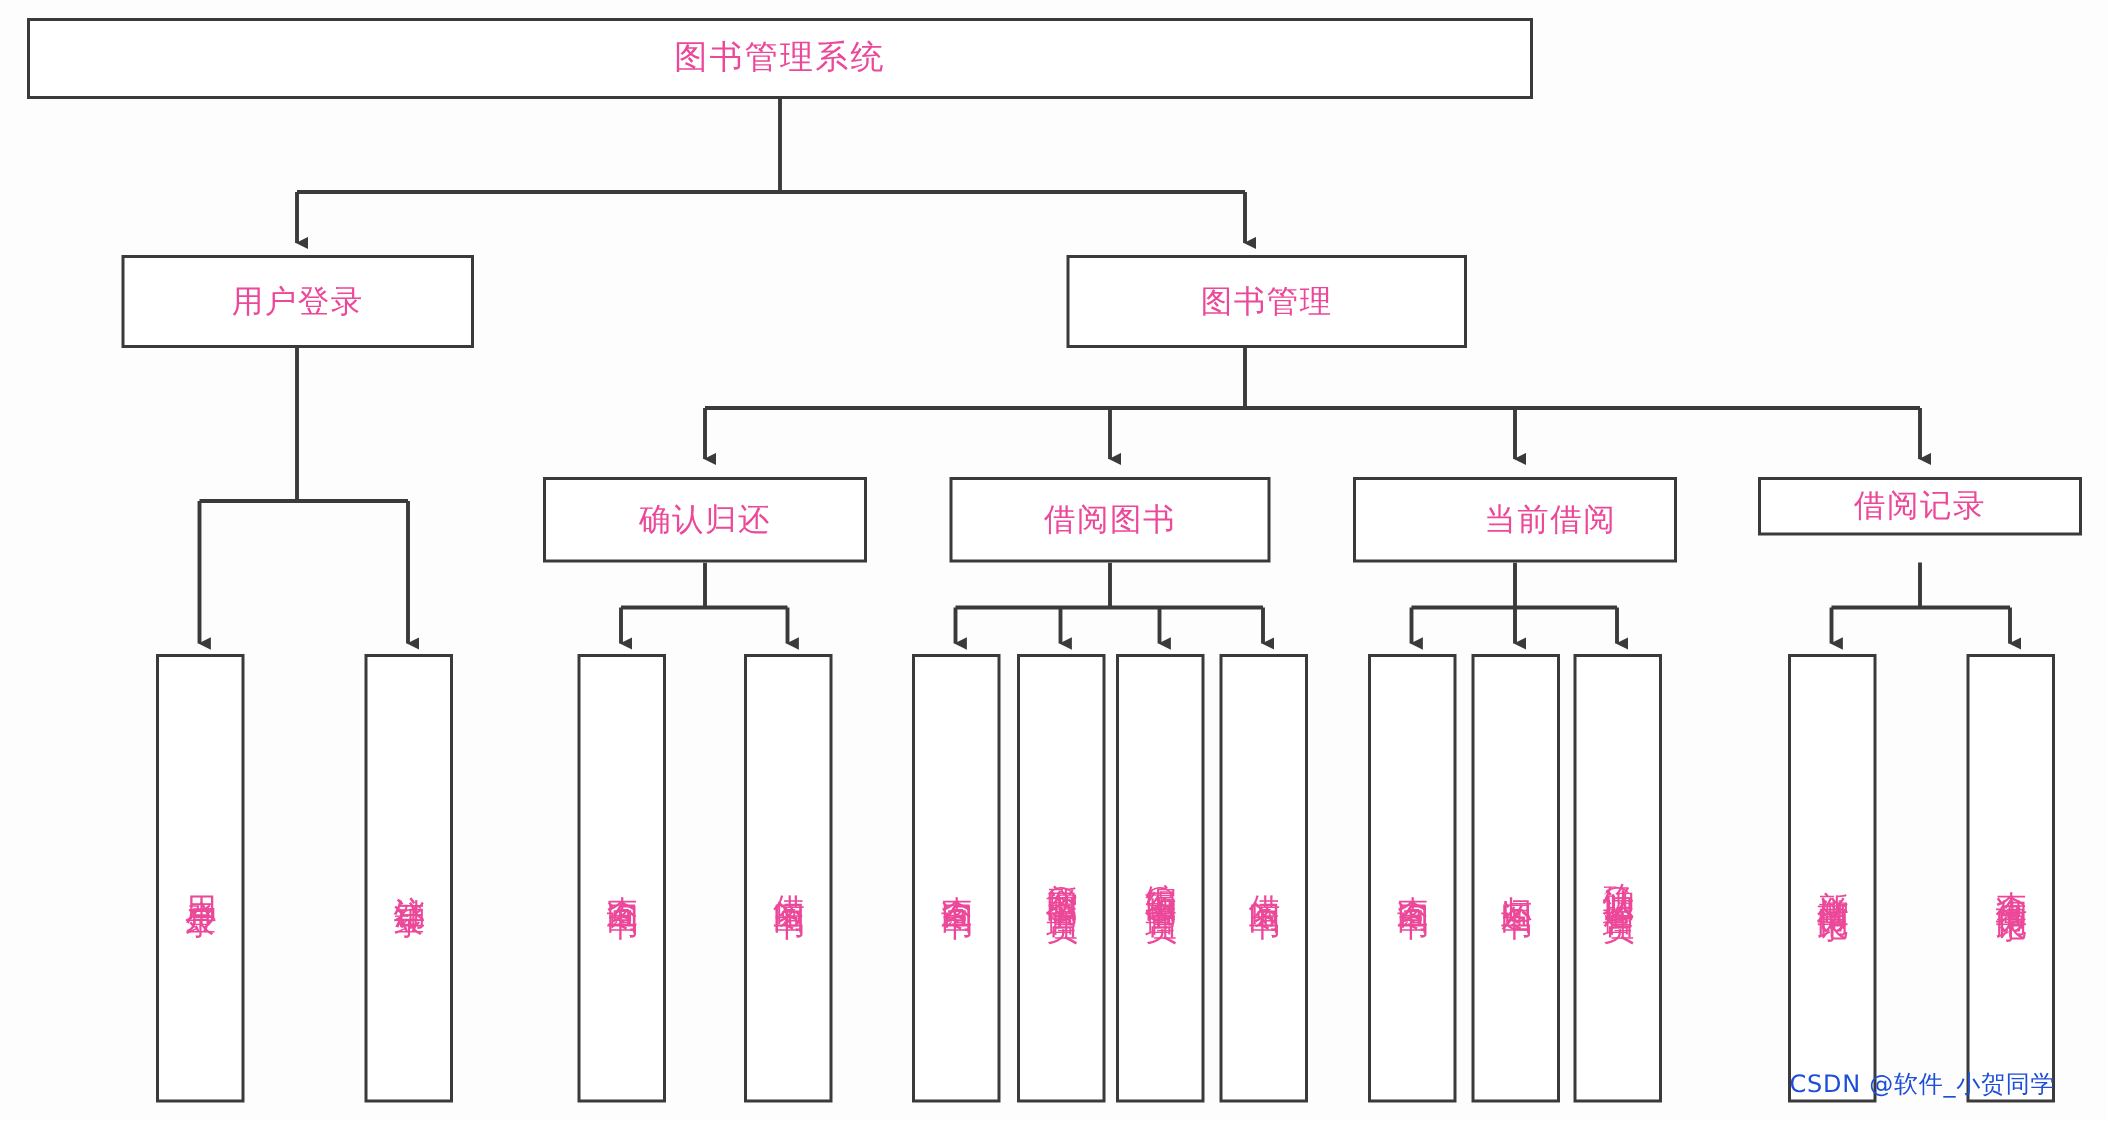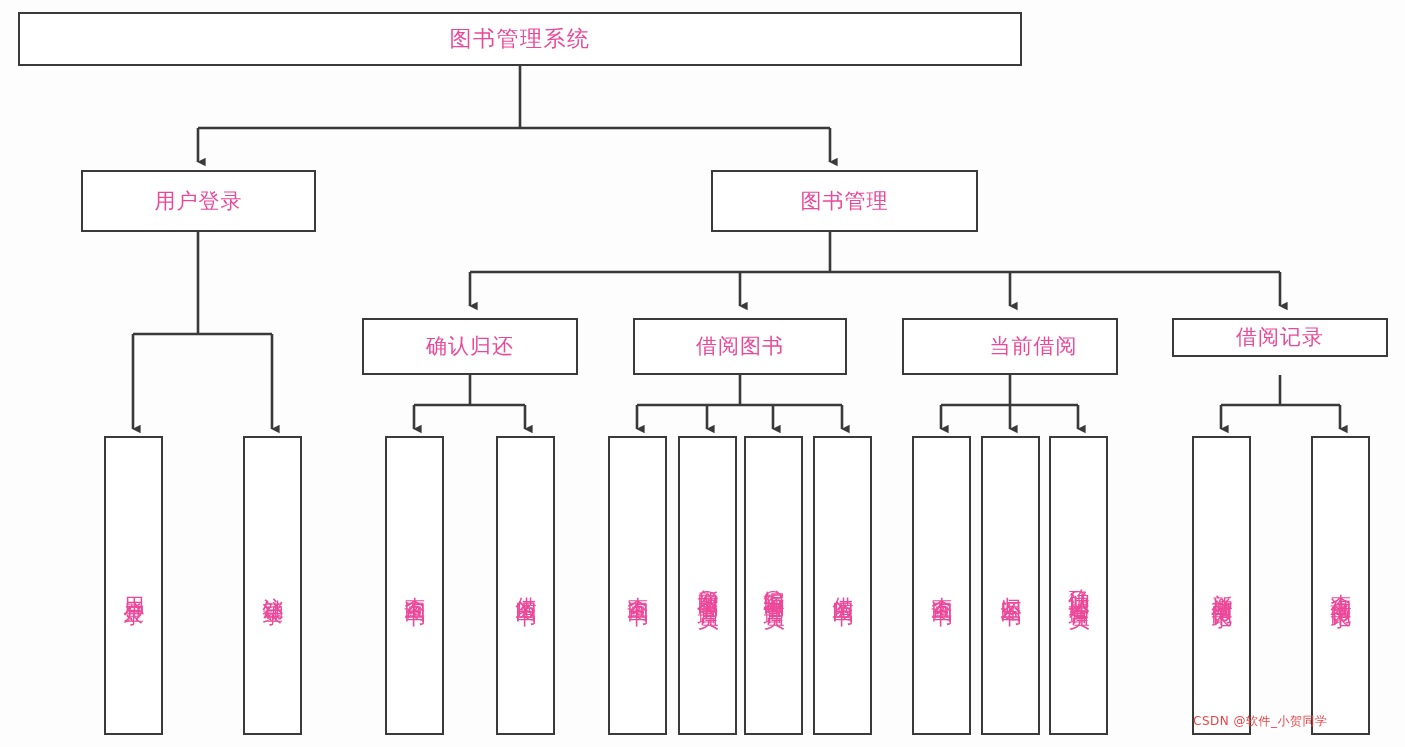--- a/index.html
+++ b/index.html
@@ -59,22 +59,22 @@
     text-orientation: upright;
     font-size: 21px;
     letter-spacing: 3px;
     line-height: 1;
     max-height: 282px;
   }
   .watermark {
     position: absolute;
     left: 1193px;
     top: 713px;
-    font-size: 12px;
-    color: #ef4444;
+    font-size: 16px;
+    color: #1d4ed8;
     letter-spacing: 0.5px;
     z-index: 5;
     white-space: nowrap;
     font-family: "DejaVu Sans", "Liberation Sans", sans-serif;
   }
 </style>
 </head>
 <body>
 
 <div id="canvas">

